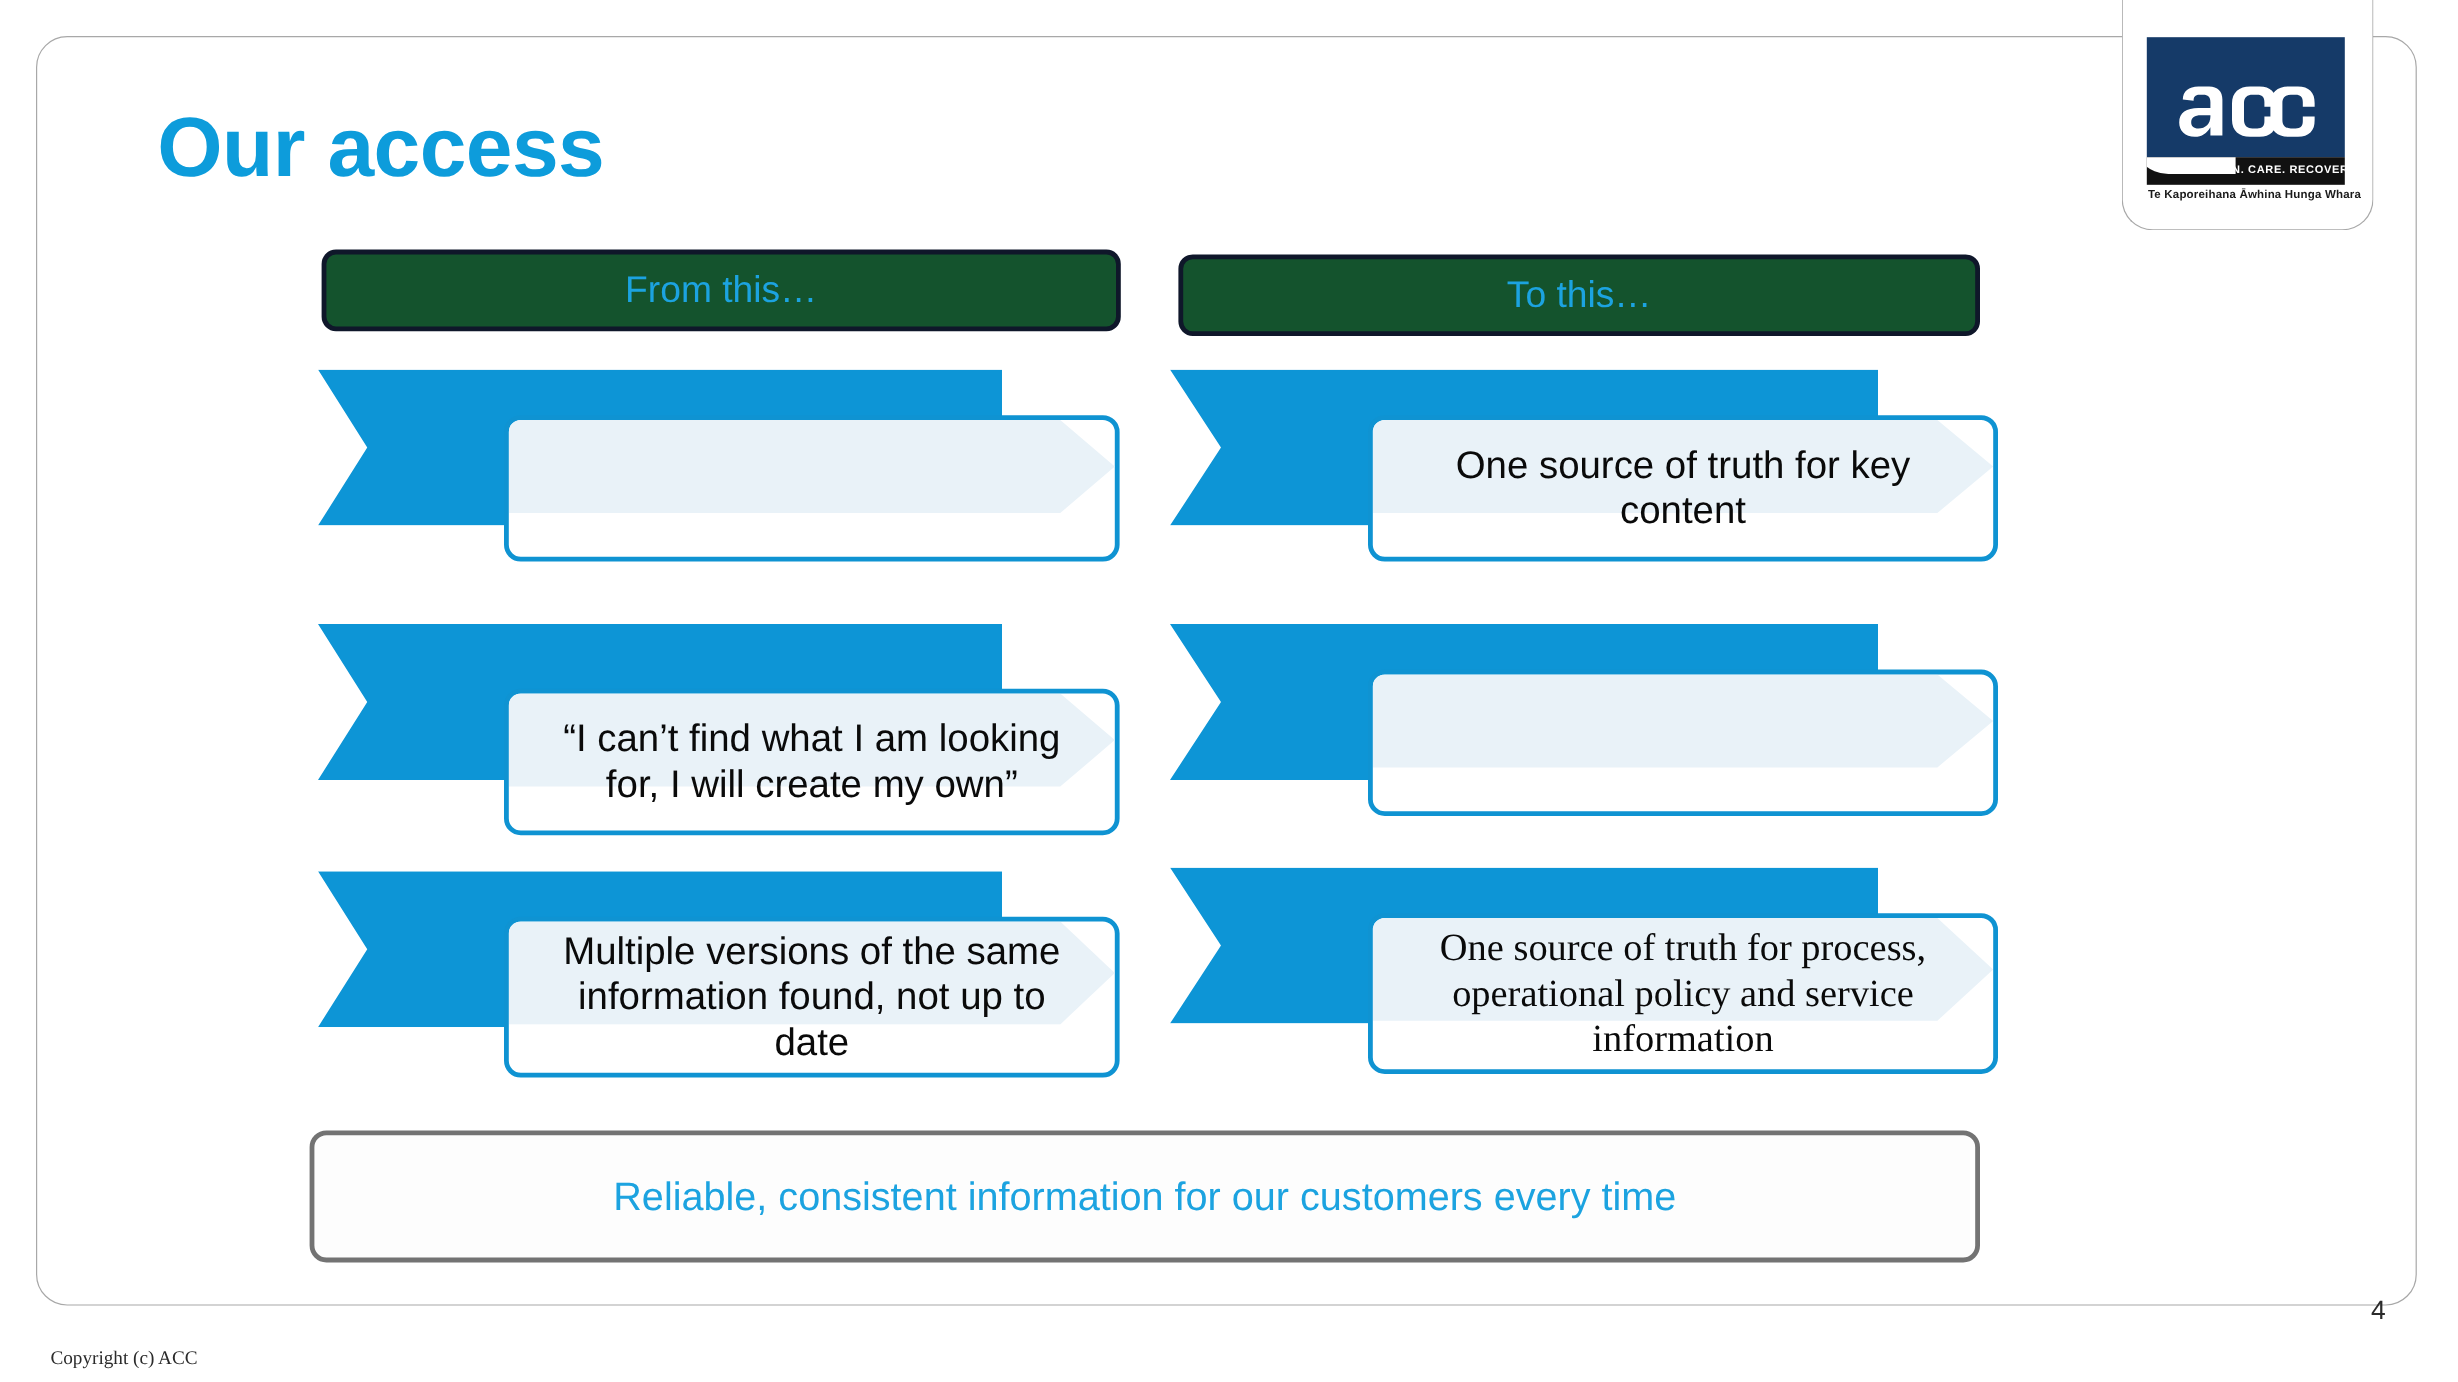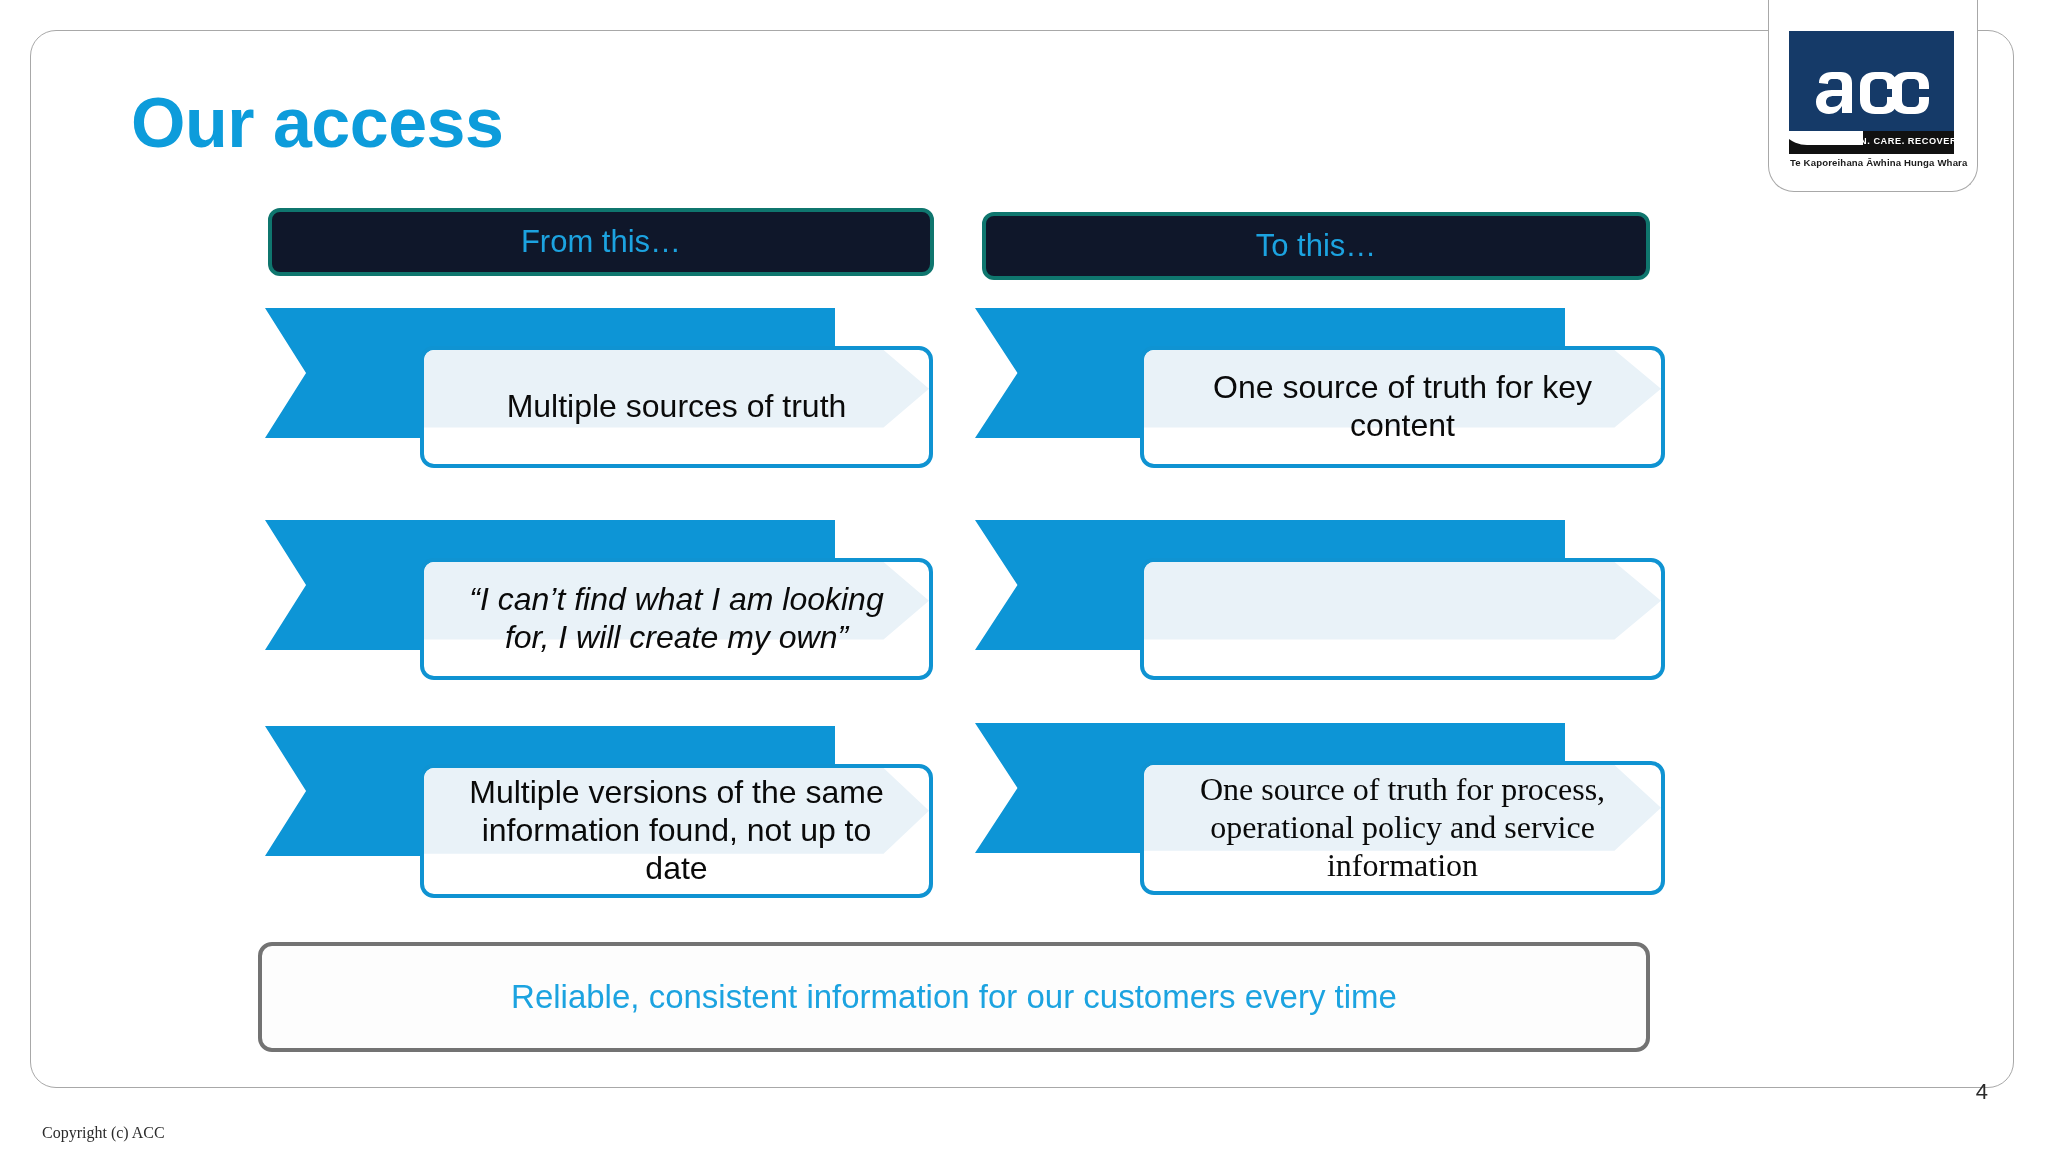--- a/index.html
+++ b/index.html
@@ -114,22 +114,22 @@
     font-weight: bold;
     color: #0d9cdb;
     letter-spacing: -0.5px;
     line-height: 1;
   }
 
   
   .col-header {
     position: absolute;
     box-sizing: border-box;
-    background: #0f172a;
-    border: 4px solid #0f766e;
+    background: #14532d;
+    border: 4px solid #0f172a;
     border-radius: 12px;
     display: flex;
     align-items: center;
     justify-content: center;
     color: #1ca3e0;
     font-size: 31px;
     z-index: 3;
   }
   #header-from { left: 268px; top: 208px; width: 666px; height: 68px; }
   #header-to   { left: 982px; top: 212px; width: 668px; height: 68px; text-align: right; }
@@ -243,35 +243,34 @@
   </div>
 </div>
 
 <div class="col-header" id="header-from">From this…</div>
 <div class="col-header" id="header-to">To this…</div>
 
 <div class="chev-row" style="left:265px; top:308px; width:666px; height:130px;">
   <div class="banner left" style="width:570px; height:130px;"></div>
   <div class="card" style="left:155px; top:38px; width:513px; height:122px;">
     <div class="inner-chev"></div>
-    <div class="card-text">Multiple sources of truth</div>
   </div>
 </div>
 
 <div class="chev-row" style="left:975px; top:308px; width:680px; height:130px;">
   <div class="banner left" style="width:590px; height:130px;"></div>
   <div class="card" style="left:165px; top:38px; width:525px; height:122px;">
     <div class="inner-chev"></div>
     <div class="card-text">One source of truth for key content</div>
   </div>
 </div>
 
 <div class="chev-row" style="left:265px; top:520px; width:666px; height:130px;">
   <div class="banner left" style="width:570px; height:130px;"></div>
-  <div class="card" style="left:155px; top:38px; width:513px; height:122px;font-style:italic;">
+  <div class="card" style="left:155px; top:54px; width:513px; height:122px;">
     <div class="inner-chev"></div>
     <div class="card-text">“I can’t find what I am looking for, I will create my own”</div>
   </div>
 </div>
 
 <div class="chev-row" style="left:975px; top:520px; width:680px; height:130px;">
   <div class="banner left" style="width:590px; height:130px;"></div>
   <div class="card" style="left:165px; top:38px; width:525px; height:122px;">
     <div class="inner-chev"></div>
   </div>

